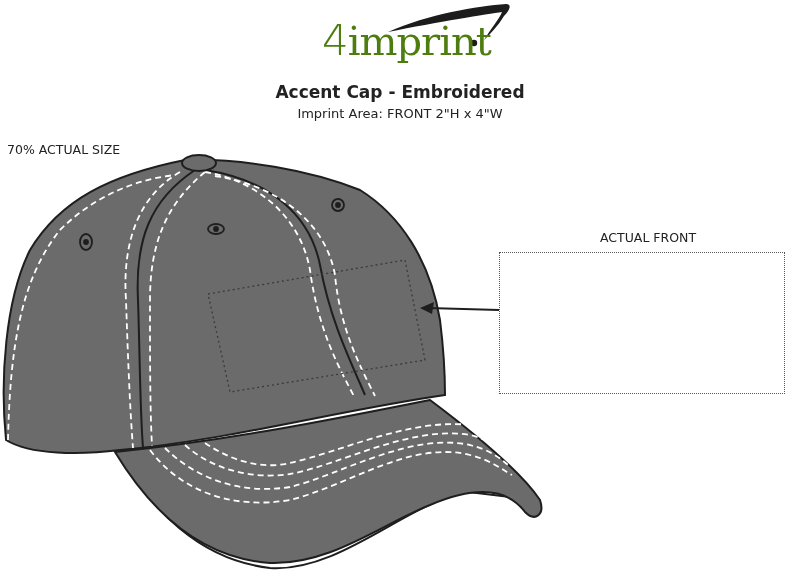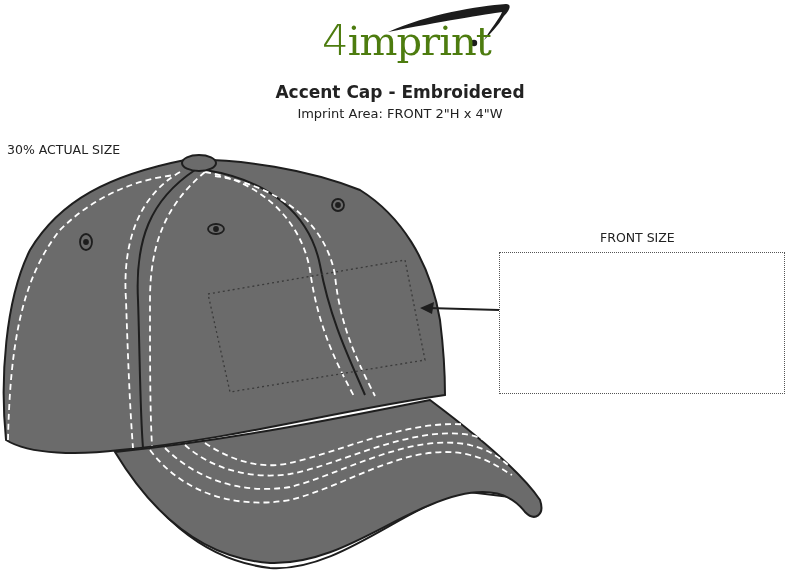--- a/index.html
+++ b/index.html
@@ -19,22 +19,22 @@
 
 <svg class="logo" viewBox="0 0 200 70" width="200" height="70">
   <path d="M70 32 C 110 14, 160 6, 188 4 C 194 4, 192 10, 186 16 C 180 26, 172 34, 166 40 C 172 30, 182 18, 184 12 C 170 14, 120 22, 70 32 Z" fill="#1c1c1c"></path>
   <circle cx="156" cy="43" r="3.2" fill="#1c1c1c"></circle>
 </svg>
 <div class="logo-text"><span class="four">4</span><span>imprint</span></div>
 
 <div class="title">Accent Cap - Embroidered</div>
 <div class="subtitle">Imprint Area: FRONT  2"H x 4"W</div>
 
-<div class="scale-label">30% ACTUAL SIZE</div>
-<div class="actual-label">FRONT SIZE</div>
+<div class="scale-label">70% ACTUAL SIZE</div>
+<div class="actual-label">ACTUAL FRONT</div>
 <div class="actual-box"></div>
 
 <svg class="cap-svg" width="788" height="574" viewBox="0 0 788 574">
 
   <path d="M118 450 C 150 510, 200 560, 270 568 C 330 572, 390 520, 440 500 C 480 485, 510 480, 530 505 C 540 518, 540 512, 535 500 Z" fill="#ffffff" stroke="#1e1e1e" stroke-width="2"></path>
 
   <path d="M115 452 C 230 440, 330 420, 430 400 C 470 430, 520 470, 540 500 C 545 515, 535 522, 525 512 C 505 485, 470 488, 430 505 C 380 525, 330 565, 270 563 C 200 558, 150 510, 115 452 Z" fill="#6b6b6b" stroke="#1e1e1e" stroke-width="2"></path>
 
   <path d="M6 440 C 0 380, 5 300, 30 250 C 60 200, 110 175, 185 160 C 240 158, 310 170, 360 190 C 400 215, 430 260, 440 320 C 445 360, 445 390, 445 395 C 340 410, 230 440, 120 450 C 80 455, 30 455, 6 440 Z" fill="#6b6b6b" stroke="#1e1e1e" stroke-width="2"></path>
 

